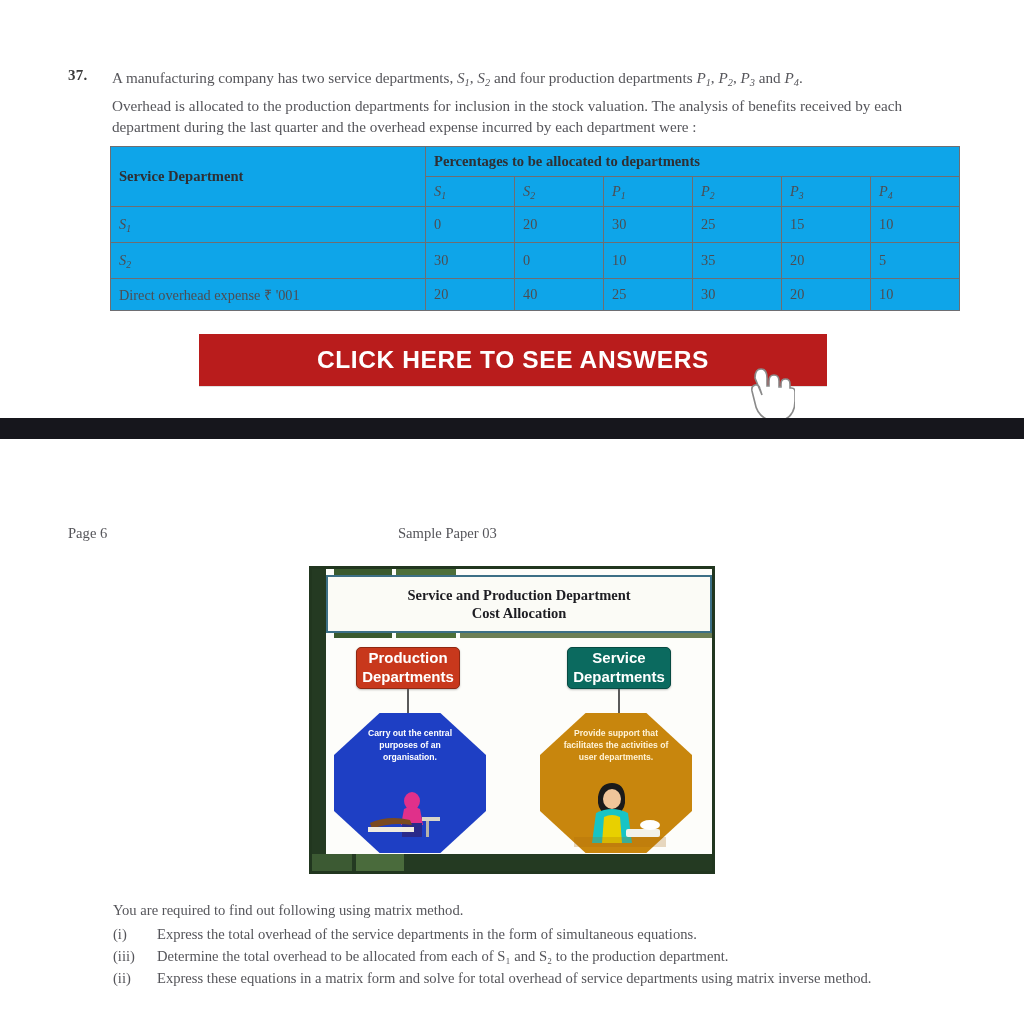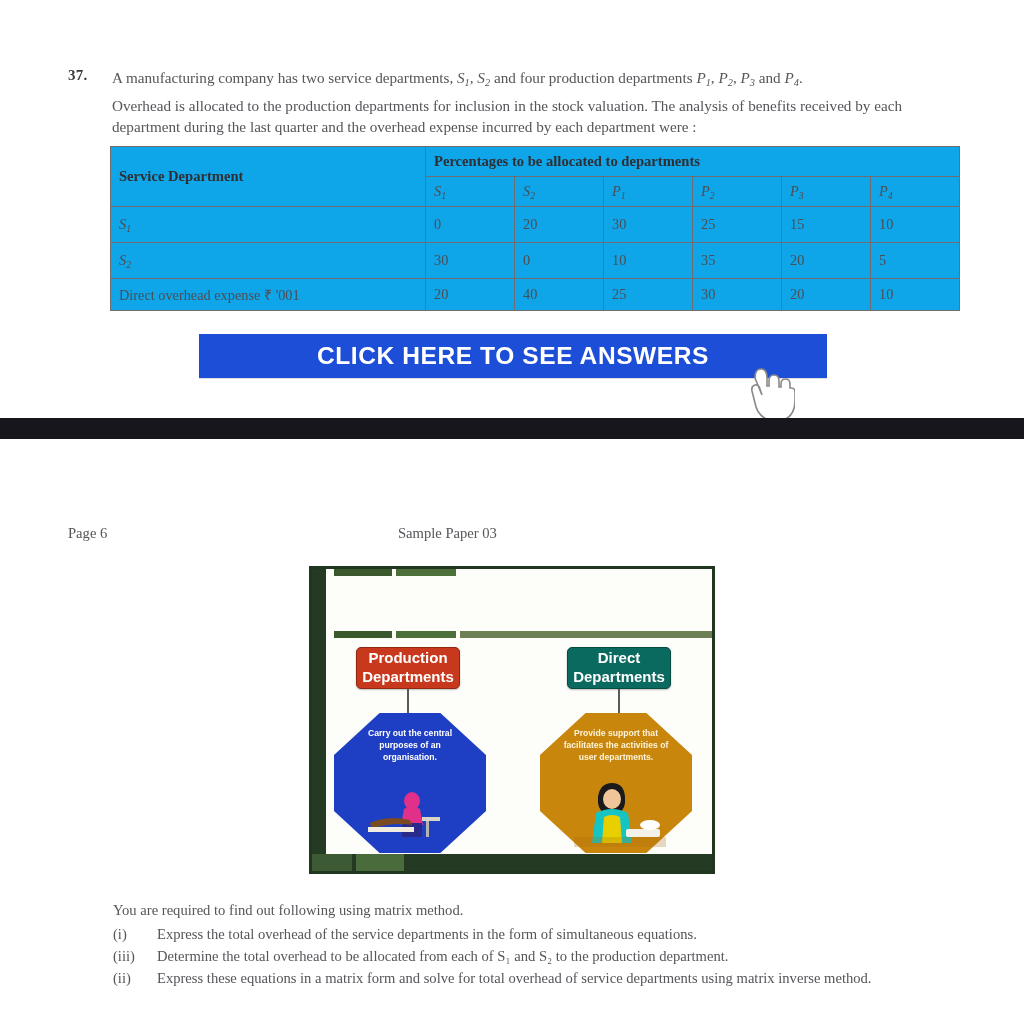--- a/index.html
+++ b/index.html
@@ -42,22 +42,22 @@
   table.alloc th.hcap { font-weight: bold; font-size: 14.6px; color: #2f2f33; }
   .col-label { width: 315px; }
   .col-num { width: 89px; }
   .rowtall td { height: 36px; vertical-align: middle; }
   .thick-top td { border-top: 2px solid #5c5c60; }
   .thick-bot td { border-bottom: 2px solid #5c5c60; }
 
   
   .cta-zone { position: absolute; left: 0; top: 334px; width: 1024px; height: 70px; }
   .cta {
-    position: absolute; left: 199px; top: 0; width: 628px; height: 44px;
-    background: #1d4ed8; display: flex; align-items: center; justify-content: center;
+    position: absolute; left: 199px; top: 0; width: 628px; height: 52px;
+    background: #b91c1c; display: flex; align-items: center; justify-content: center;
     box-shadow: 0 1px 0 rgba(0,0,0,.12);
   }
   .cta-text {
     color: #fff; font-family: "Liberation Sans", sans-serif;
     font-weight: bold; font-size: 24.5px; letter-spacing: .6px;
   }
   .hand { position: absolute; left: 739px; top: 18px; width: 56px; height: 72px; }
 
   
   .divider {
@@ -235,31 +235,37 @@
   <div class="info">
     <div class="info-inner">
       <div class="info-leftbar"></div>
 
       <div class="title-accent1"></div>
       <div class="title-accent2"></div>
       <div class="title-accent3"></div>
       <div class="title-accent4"></div>
       <div class="title-accent5"></div>
 
+      <div class="title-strip">
+        <div class="info-title">
+          <div>Service and Production Department</div>
+          <div>Cost Allocation</div>
+        </div>
+      </div>
 
       <div class="node-box box-prod">
         <div>
           <div>Production</div>
           <div>Departments</div>
         </div>
       </div>
 
       <div class="node-box box-serv">
         <div>
-          <div>Direct</div>
+          <div>Service</div>
           <div>Departments</div>
         </div>
       </div>
 
       <div class="connector conn-left"></div>
       <div class="connector conn-right"></div>
 
       <div class="oct oct-blue">
         <div class="oct-text">Carry out the central purposes of an organisation.</div>
       </div>

